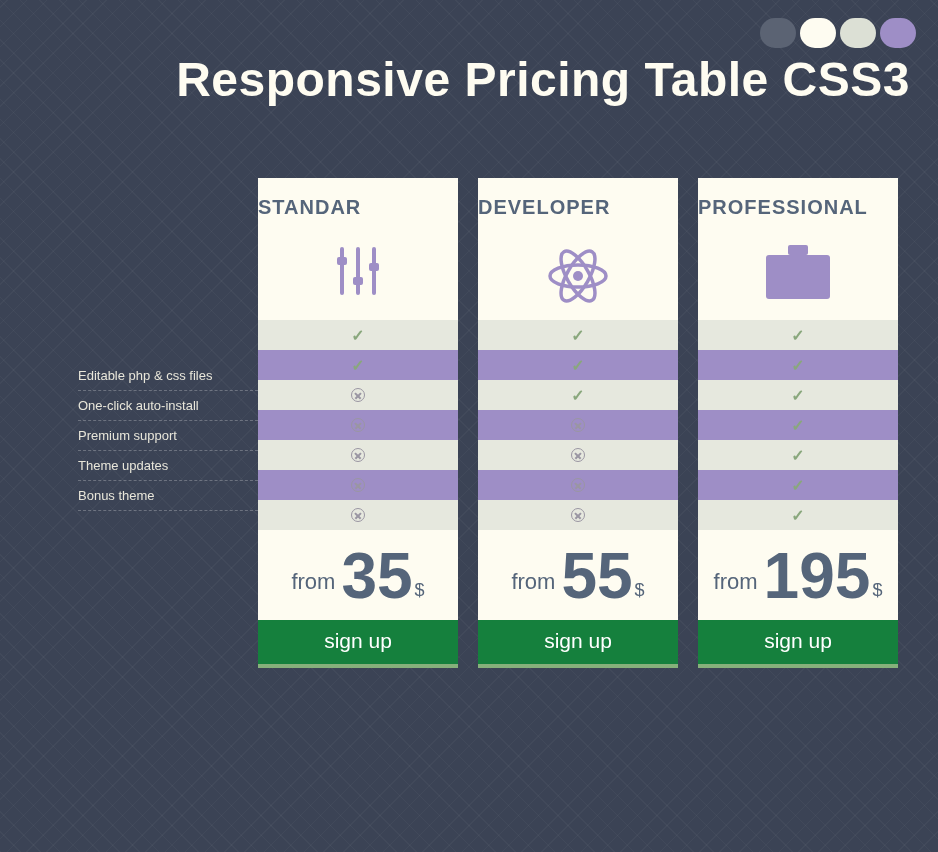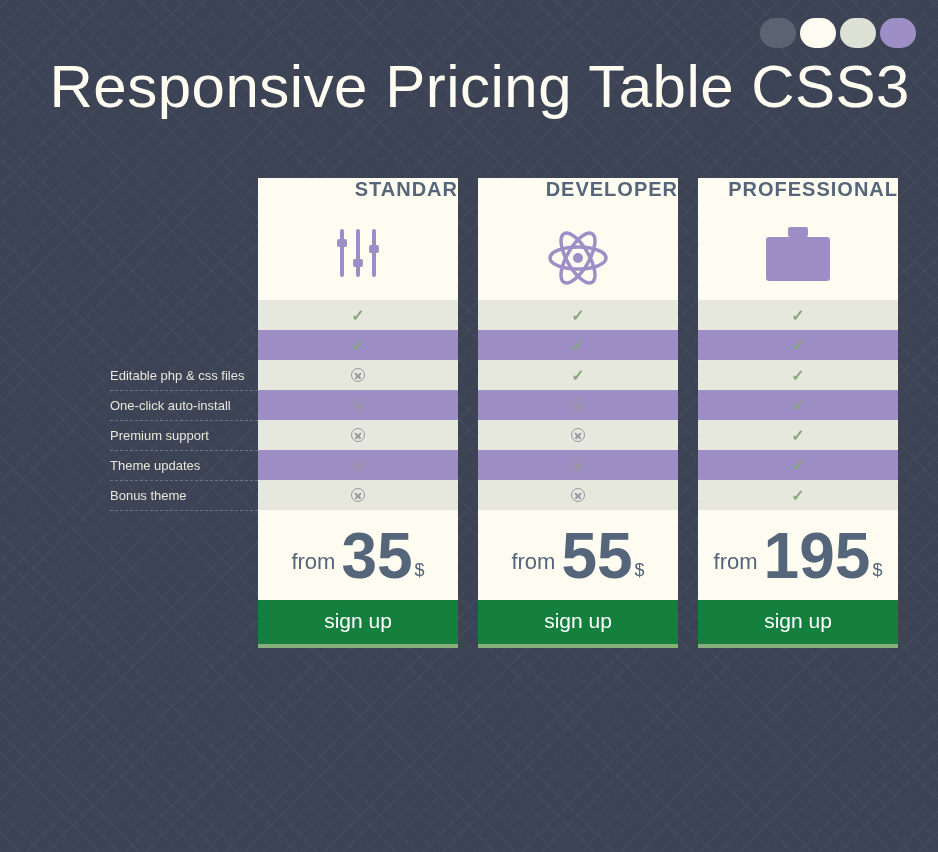--- a/index.html
+++ b/index.html
@@ -14,44 +14,44 @@
     overflow: hidden;
   }
   .dots { position: absolute; top: 18px; right: 22px; display: flex; gap: 4px; }
   .dot { width: 36px; height: 30px; border-radius: 50% / 60%; }
   .dot1 { background: #5b6373; }
   .dot2 { background: #fefcf1; }
   .dot3 { background: #dce0d5; }
   .dot4 { background: #9e8ec6; }
   h1.title {
     position: absolute; top: 52px; left: 4px; right: 28px;
-    text-align: right; font-weight: 400; font-size: 60px;
+    text-align: right; font-weight: 700; font-size: 48px;
     color: #fefcf1; letter-spacing: 0.5px;
   }
   .wrap {
     position: absolute; top: 178px; left: 78px; right: 40px;
     display: flex; align-items: flex-start;
   }
   .labels {
     width: 180px; padding-top: 183px;
-    color: #e8e6da; font-size: 13px; margin-left: 32px;
+    color: #e8e6da; font-size: 13px;
   }
   .labels .row {
     height: 30px; line-height: 30px;
     border-bottom: 1px dashed rgba(255,255,255,0.25);
     white-space: nowrap;
   }
   .cards { display: flex; gap: 20px; flex: 1; }
   .card {
     width: 200px; background: #fefcf1;
     border-bottom: 4px solid #86b07b;
     display: flex; flex-direction: column;
   }
   .card-head {
-    height: 122px; text-align: right; 
+    height: 142px; text-align: left; padding-top: 18px;
   }
   .plan-name {
     font-size: 20px; font-weight: 600; color: #55657a;
     letter-spacing: 1px;
   }
   .plan-icon { margin-top: 22px; display: flex; justify-content: center; }
   .plan-icon svg { display: block; }
   .feat-col { }
   .feat {
     height: 30px; display: flex; align-items: center; justify-content: center;

